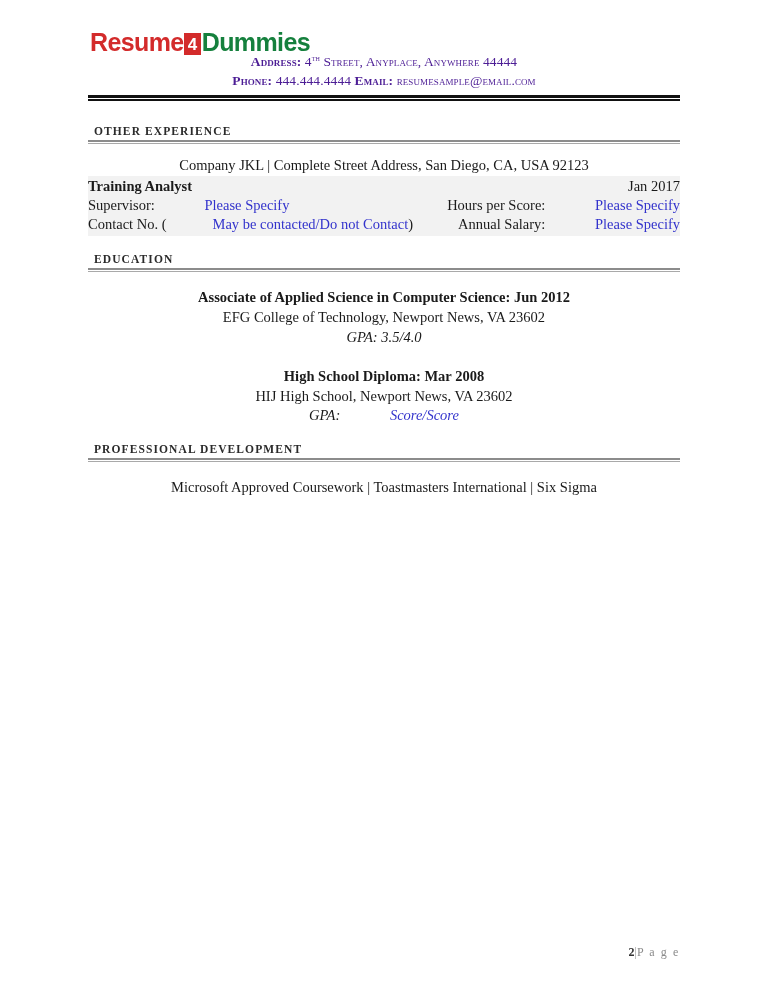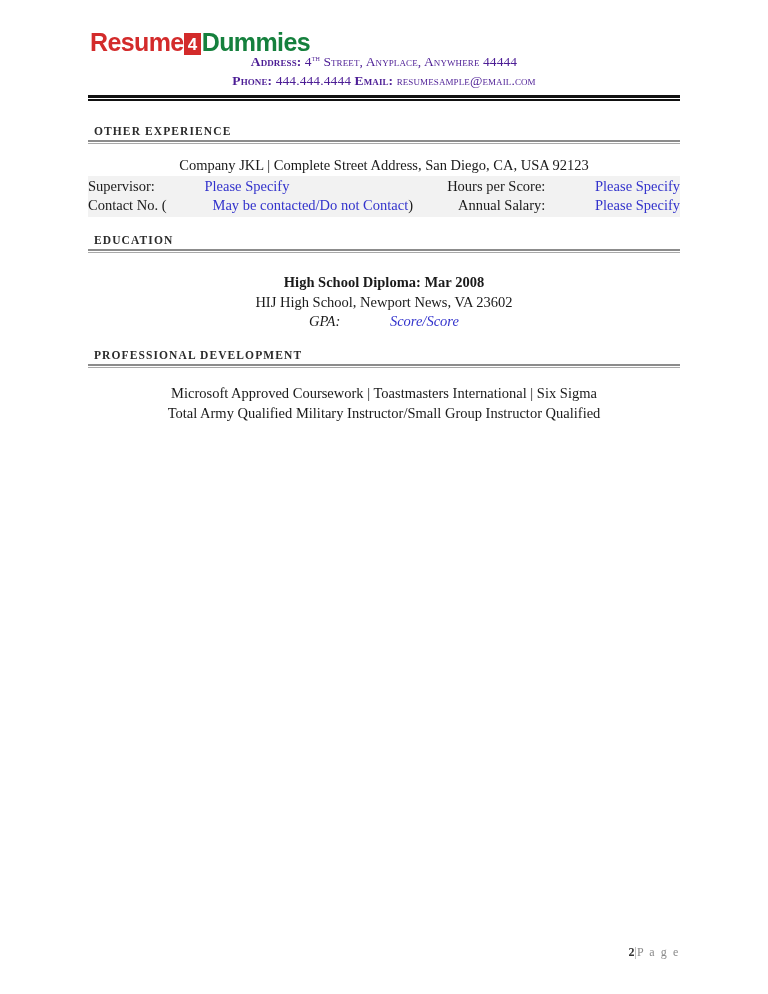--- a/index.html
+++ b/index.html
@@ -205,52 +205,60 @@
     <div class="header-rule"></div>
   </div>
 
   <div class="section sec-other-experience">
     <div class="section-title">Other Experience</div>
     <div class="section-rule"></div>
 
     <div class="exp-company">Company JKL | Complete Street Address, San Diego, CA, USA 92123</div>
 
     <div class="exp-shaded">
+      <div class="exp-row">
+        <span class="left exp-title">Training Analyst</span>
+        <span class="right">Jan 2017</span>
+      </div>
 
       <div class="exp-row">
         <span class="left"><span>Supervisor:</span> <span class="blue">Please Specify</span></span>
         <span class="right"><span>Hours per Score:</span> <span class="blue">Please Specify</span></span>
       </div>
 
       <div class="exp-row">
         <span class="left"><span>Contact No. (</span><span class="blue">May be contacted/Do not Contact</span><span>)</span></span>
         <span class="right"><span>Annual Salary:</span> <span class="blue">Please Specify</span></span>
       </div>
     </div>
   </div>
 
   <div class="section sec-education">
     <div class="section-title">Education</div>
     <div class="section-rule"></div>
 
+    <div class="edu-entry">
+      <div class="edu-degree">Associate of Applied Science in Computer Science: Jun 2012</div>
+      <div class="edu-school">EFG College of Technology, Newport News, VA 23602</div>
+      <div class="edu-gpa"><span>GPA: </span><span>3.5/4.0</span></div>
+    </div>
 
     <div class="edu-entry second">
       <div class="edu-degree">High School Diploma: Mar 2008</div>
       <div class="edu-school">HIJ High School, Newport News, VA 23602</div>
       <div class="edu-gpa"><span>GPA: </span><span class="blue">Score/Score</span></div>
     </div>
   </div>
 
   <div class="section sec-profdev">
     <div class="section-title">Professional Development</div>
     <div class="section-rule"></div>
 
     <div class="pd-body">
       <div class="pd-line">Microsoft Approved Coursework | Toastmasters International | Six Sigma</div>
-      <div class="pd-line">Total Army Qualified Military Instructor/Small Group Instructor Qualified</div>
     </div>
   </div>
 
   <div class="footer">
     <span class="pagenum">2</span><span class="sep">|</span><span>P a g e</span>
   </div>
 
 </div>
 
 </body></html>

